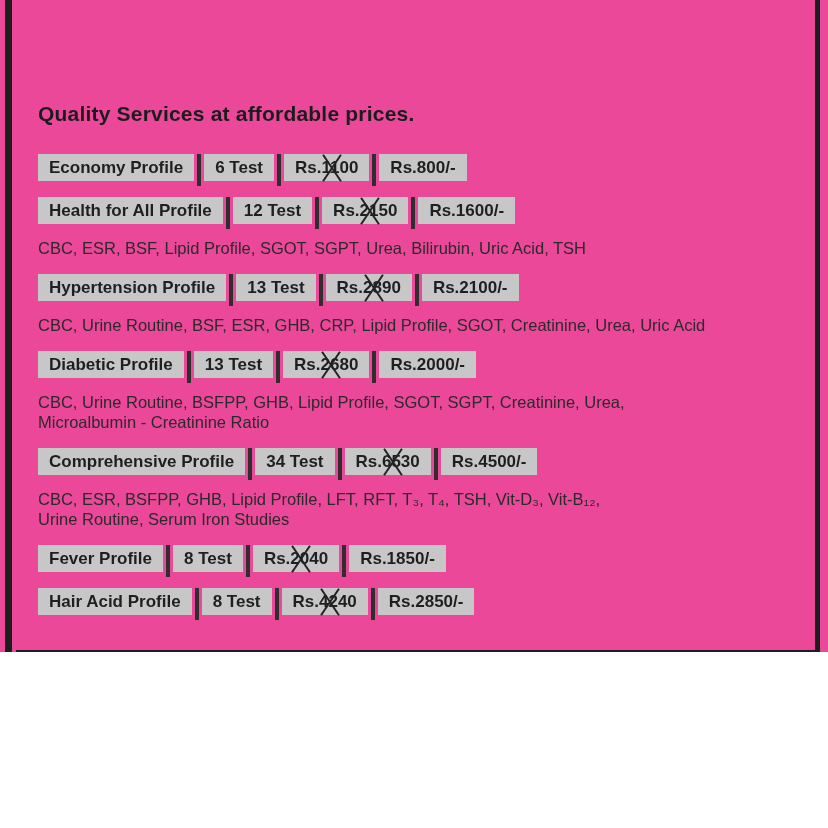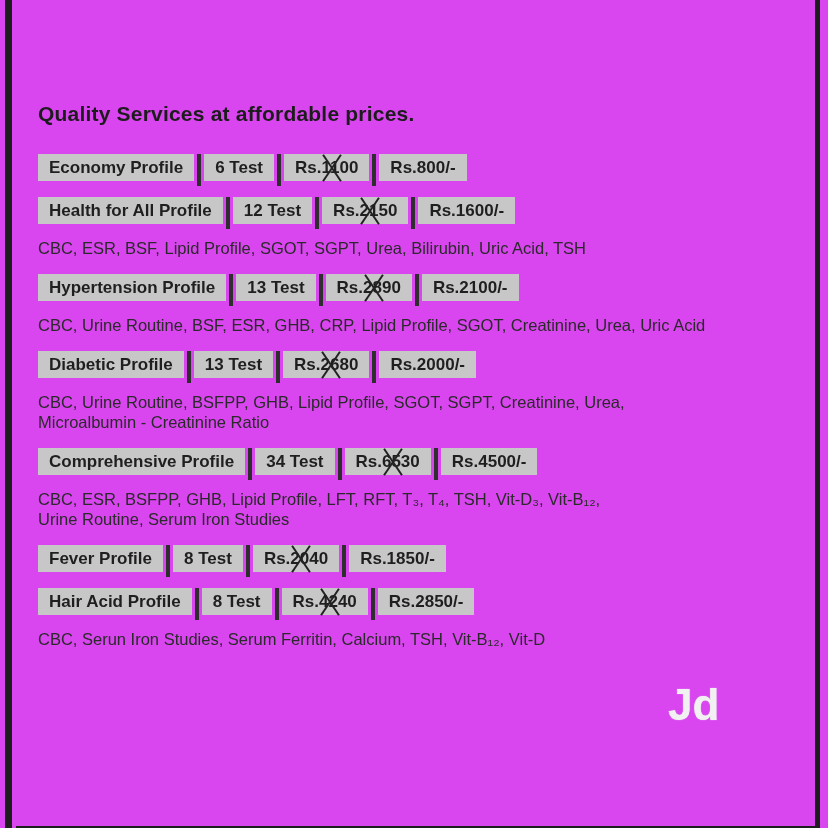--- a/index.html
+++ b/index.html
@@ -1,19 +1,19 @@
 <!DOCTYPE html>
 <html><head>
 <meta charset="utf-8">
 <style>
   html,body{margin:0;padding:0;background:#ffffff;}
   .photo{
     position:relative;
-    width:828px;height:828px;
-    background:#d946ef;
+    width:828px;height:652px;
+    background:#ec4899;
     overflow:hidden;
     font-family:"Liberation Sans","DejaVu Sans",sans-serif;
     color:#222;
   }
   .edge{position:absolute;background:#1d1d1d;}
   .edge-left{left:5px;top:0;width:7px;height:828px;}
   .edge-right{left:815px;top:0;width:5px;height:828px;}
   .edge-bottom{left:16px;right:8px;bottom:0;height:2px;}
   .content{position:absolute;left:38px;top:102px;right:10px;}
   .title{
@@ -167,18 +167,17 @@
         <span class="seg">Hair Acid Profile</span>
         <span class="sep"></span>
         <span class="seg">8 Test</span>
         <span class="sep"></span>
         <span class="seg">
             <span class="struck-inner">Rs.4240</span>
           </span>
         <span class="sep"></span>
         <span class="seg">Rs.2850/-</span>
       </div>
-      <div class="desc">CBC, Serun Iron Studies, Serum Ferritin, Calcium, TSH, Vit-B₁₂, Vit-D</div>
     </div>
   </div>
 
   <div class="watermark">Jd</div>
 </div>
 
 </body></html>

